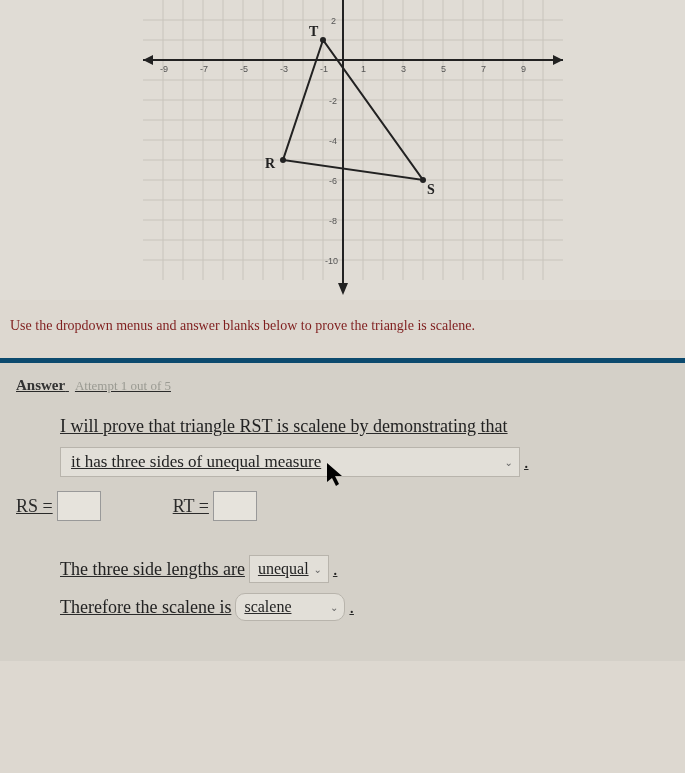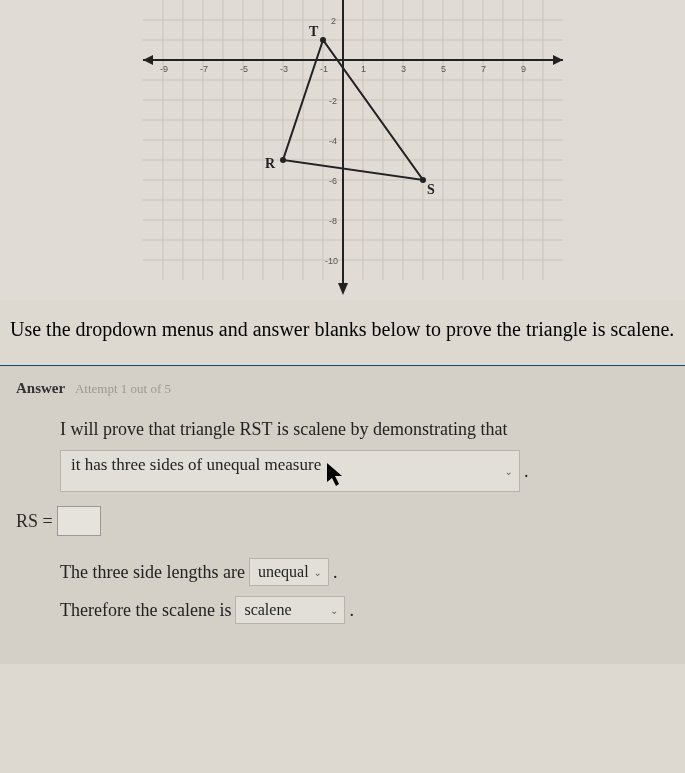--- a/index.html
+++ b/index.html
@@ -17,29 +17,30 @@
       height: 300px;
       position: relative;
       background: #e0dcd5;
     }
     .graph-svg {
       display: block;
       margin: 0 auto;
     }
     .instruction {
       padding: 18px 10px 24px 10px;
-      font-size: 20px;
+      font-size: 14px;
       font-family: Georgia, serif;
-      color: #000000;
+      color: #7f1d1d;
       background: #ddd8d0;
     }
     .answer-section {
       background: #d4d0c8;
       padding: 14px 16px 30px 16px;
-      border-top: 1px solid #0c4a6e;
+      border-top: 5px solid #0c4a6e;
+      text-decoration: underline;
     }
     .answer-header {
       font-size: 15px;
       margin-bottom: 22px;
     }
     .answer-label { font-weight: bold; color: #333; }
     .attempt-label { color: #9a9a92; margin-left: 6px; font-size: 13px; }
     .proof-line {
       font-size: 18px;
       color: #222;
@@ -48,42 +49,42 @@
       align-items: center;
       flex-wrap: wrap;
       gap: 4px;
       margin-left: 44px;
     }
     .dropdown {
       display: inline-flex;
       align-items: center;
       background: #e2dfd8;
       border: 1px solid #b8b4ac;
-      padding: 4px 22px 16px 10px;
+      padding: 4px 22px 4px 10px;
       font-size: 17px;
       font-family: Georgia, serif;
       position: relative;
       min-height: 28px;
     }
     .dropdown.wide { min-width: 460px; }
     .dropdown.small { min-width: 80px; padding: 2px 12px 2px 8px; font-size: 16px; }
-    .dropdown.med { min-width: 110px; padding: 2px 20px 2px 8px; font-size: 16px; }
+    .dropdown.med { min-width: 110px; padding: 2px 20px 2px 8px; font-size: 16px; border-radius: 10px; }
     .chev {
       position: absolute;
       right: 6px;
       top: 50%;
       transform: translateY(-50%);
       font-size: 10px;
       color: #666;
     }
     .sides-row {
       display: flex;
       justify-content: flex-start;
       gap: 72px;
-      margin: 14px 0 22px 0;
+      margin: 14px 0 34px 0;
       font-size: 18px;
       align-items: center;
     }
     .side-eq { display: inline-flex; align-items: center; gap: 4px; }
     .blank-box {
       display: inline-block;
       width: 44px;
       height: 30px;
       border: 1px solid #999;
       background: #e6e3dc;
@@ -186,20 +187,24 @@
       <span class="chev">⌄</span>
     </span>
     <span>.</span>
   </div>
 
   <div class="sides-row">
     <span class="side-eq">
       <span>RS =</span>
       <input class="blank-box" style="">
     </span>
+    <span class="side-eq">
+      <span>RT =</span>
+      <input class="blank-box" style="">
+    </span>
   </div>
 
   <div class="proof-line">
     <span>The three side lengths are</span>
     <span class="dropdown small">
       <span>unequal</span>
       <span class="chev">⌄</span>
     </span>
     <span>.</span>
   </div>

